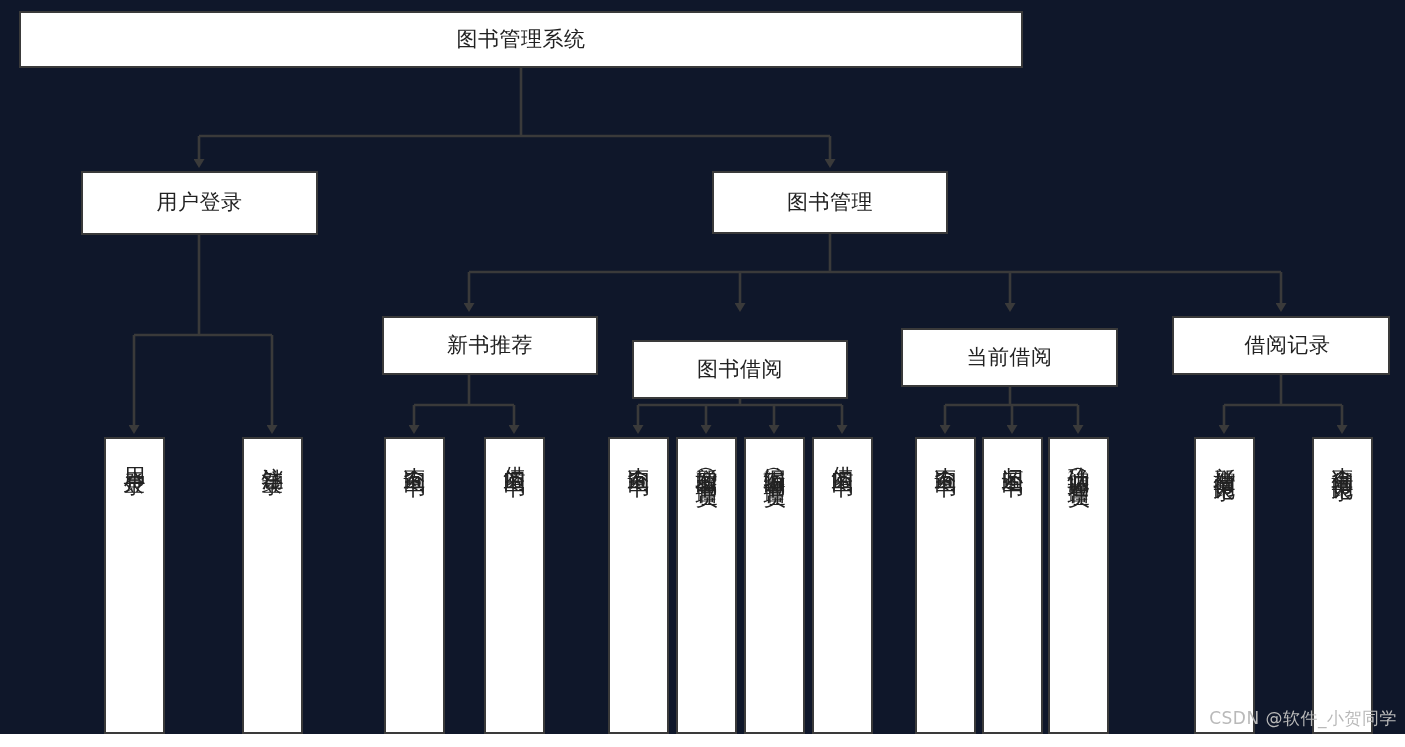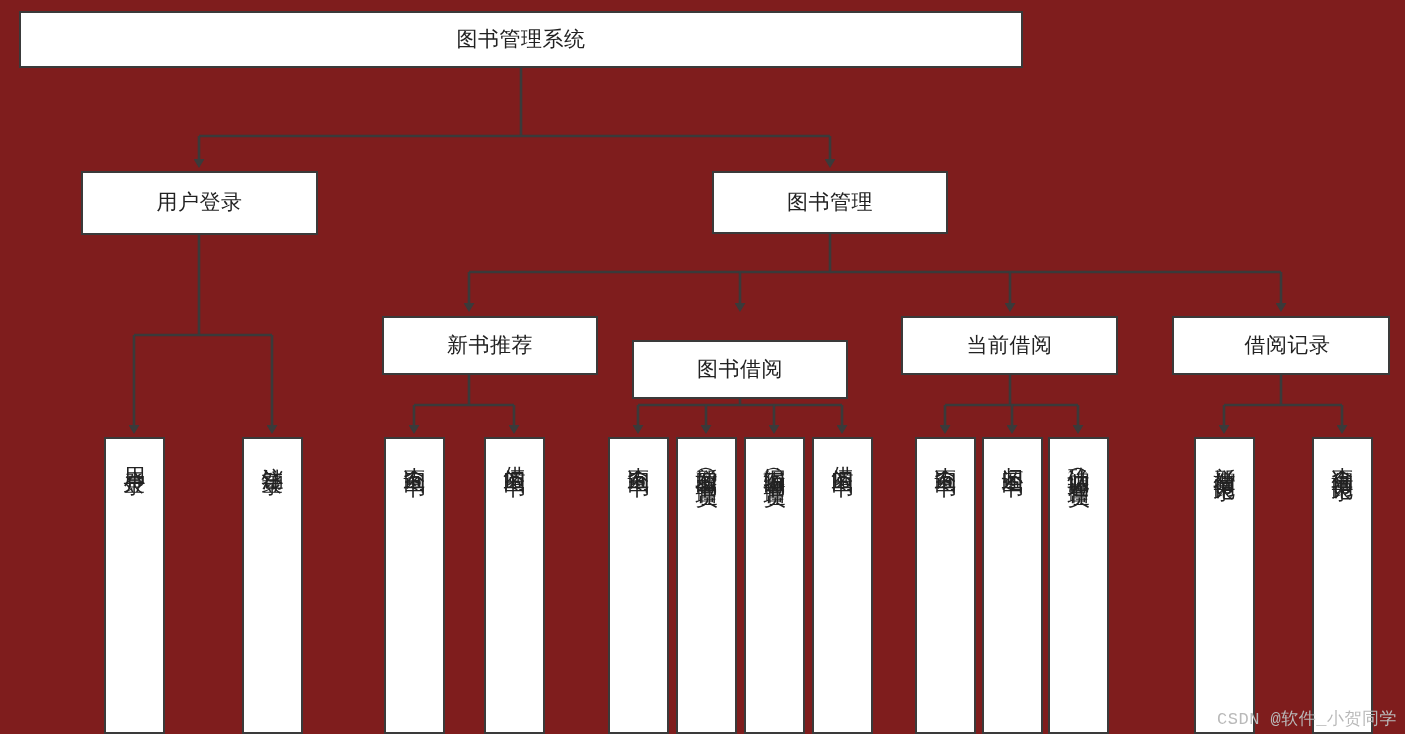--- a/index.html
+++ b/index.html
@@ -7,21 +7,21 @@
     padding: 0;
     background: #ffffff;
   }
   body {
     font-family: "DejaVu Sans", "Liberation Sans", sans-serif;
   }
   #canvas {
     position: relative;
     width: 1405px;
     height: 734px;
-    background: #7f1d1d;
+    background: #0f172a;
     overflow: hidden;
   }
   svg.connectors {
     position: absolute;
     left: 0;
     top: 0;
     width: 1405px;
     height: 747px;
     pointer-events: none;
   }
@@ -61,21 +61,20 @@
   }
   #watermark {
     position: absolute;
     right: 8px;
     bottom: 4px;
     font-size: 17px;
     color: #b9b9b9;
     letter-spacing: 0.5px;
     z-index: 5;
     white-space: nowrap;
-    font-family: Liberation Mono, monospace;
   }
 </style>
 </head>
 <body>
 
 <div id="canvas">
 
   <svg class="connectors" viewBox="0 0 1405 747">
     <defs>
       <marker id="arrow" markerWidth="9" markerHeight="11" refX="1" refY="5.5" orient="auto" markerUnits="userSpaceOnUse">
@@ -139,21 +138,21 @@
   </div>
 
   <div class="node horiz" style="left:362px; top:316px; width:216px; height:59px;margin-left:20px;">
     <span class="label">新书推荐</span>
   </div>
 
   <div class="node horiz" style="left:632px; top:316px; width:216px; height:59px;margin-top:24px;">
     <span class="label">图书借阅</span>
   </div>
 
-  <div class="node horiz" style="left:901px; top:316px; width:217px; height:59px;">
+  <div class="node horiz" style="left:901px; top:328px; width:217px; height:59px;">
     <span class="label">当前借阅</span>
   </div>
 
   <div class="node horiz" style="left:1172px; top:316px; width:218px; height:59px;padding-left:13px;">
     <span class="label">借阅记录</span>
   </div>
 
   <div class="node vert" style="left:104px; top:437px; width:61px; height:297px;">
     <span class="label">用户登录</span>
   </div>

